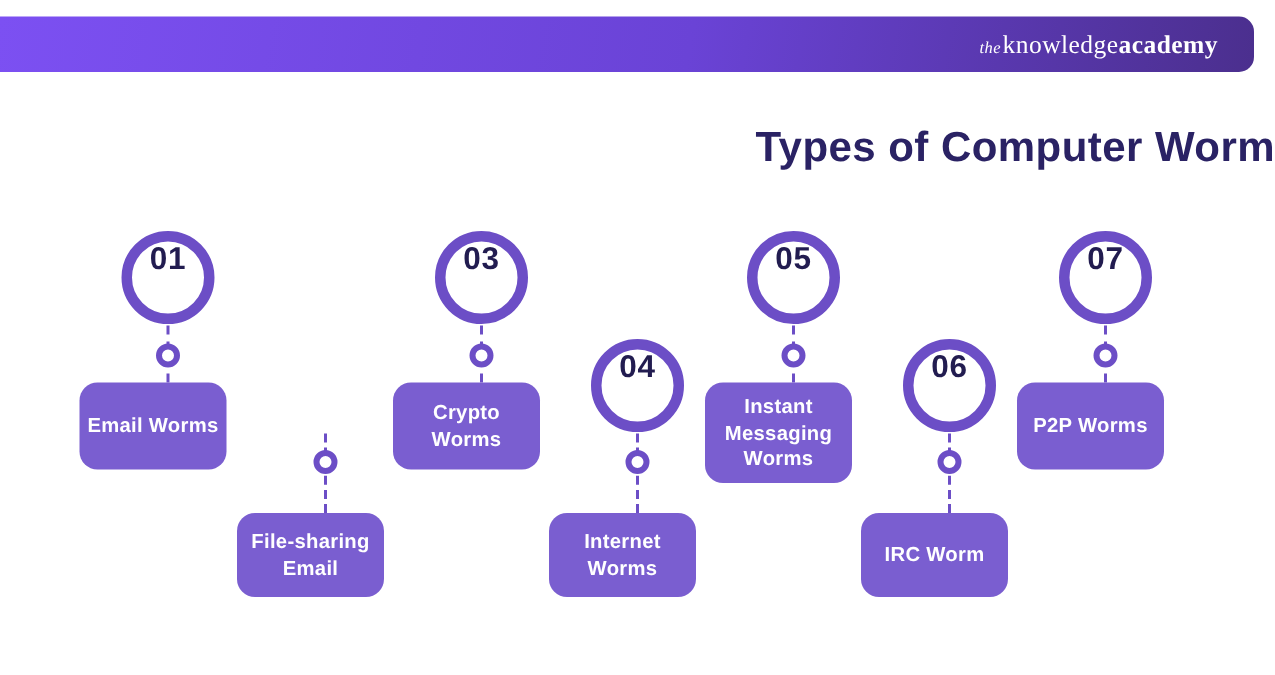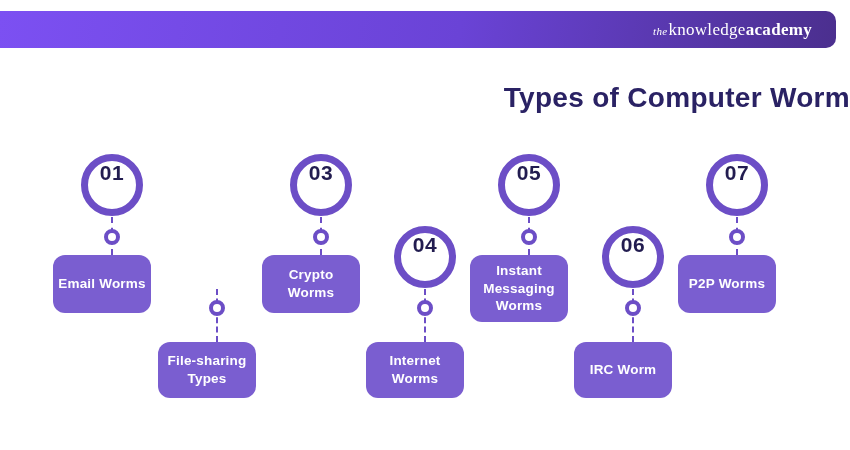--- a/index.html
+++ b/index.html
@@ -85,21 +85,21 @@
     <div class="dot"></div>
     <div class="label-box">
       <span>Email Worms</span>
     </div>
   </div>
 
   <div class="col c2 low">
     <div class="connector"></div>
     <div class="dot"></div>
     <div class="label-box">
-      <span>File-sharing Types</span>
+      <span>File-sharing Email</span>
     </div>
   </div>
 
   <div class="col c3 high">
     <div class="circle">
       <span class="num">03</span>
     </div>
     <div class="connector"></div>
     <div class="dot"></div>
     <div class="label-box">

